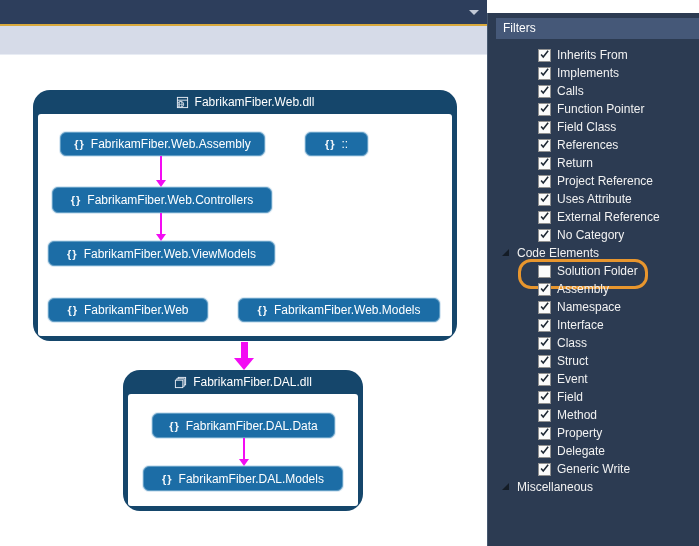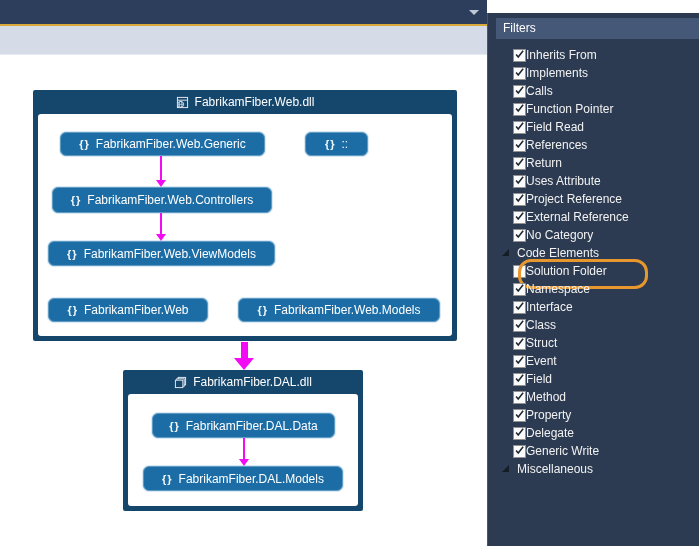--- a/index.html
+++ b/index.html
@@ -10,21 +10,21 @@
   .doc-area { position:absolute; left:0; top:0; width:487px; height:546px; }
   .titlebar { position:relative; height:24px; background:var(--top-bar,#2d3e5c); }
   .chevron { position:absolute; right:8px; top:10px; width:0; height:0;
              border-left:5px solid transparent; border-right:5px solid transparent;
              border-top:5px solid #c2c9d6; cursor:pointer; }
   .goldline { height:2px; background:var(--accent-gold,#d9a93c); }
   .toolbar { height:29px; background:#d6dbe8; border-bottom:1px solid #e8ecf4; }
   .canvas { position:absolute; left:0; top:56px; width:487px; height:490px; background:#fff; }
 
   
-  .group-box { position:absolute; background:var(--container-navy,#15466b); border-radius:2px; }
+  .group-box { position:absolute; background:var(--container-navy,#15466b); border-radius:17px; }
   .gb-header { height:24px; display:flex; align-items:center; justify-content:center; gap:6px;
                color:#fff; font-size:12px; white-space:nowrap; }
   .gb-body { position:absolute; left:5px; right:5px; top:24px; bottom:5px; background:#fff; border-radius:3px; }
   .gbox-web { left:33px; top:34px; width:424px; height:251px; }
   .gbox-dal { left:123px; top:314px; width:240px; height:141px; }
 
   .node { position:absolute; background:var(--node-blue,#1c6da6); border:1px solid #5f9cc4;
           border-radius:6px; color:#fff; font-size:12px; display:flex; align-items:center;
           justify-content:center; gap:6px; white-space:nowrap; cursor:pointer;
           box-shadow:0 0 0 1px rgba(170,205,228,.45); }
@@ -52,21 +52,21 @@
   
   .panel { position:absolute; left:487px; top:13px; width:212px; height:536px;
            background:var(--panel-bg,#2c3b52); border-left:1px solid #46586f; }
   .panel-header { margin:5px 0 0 8px; height:21px; background:var(--panel-header-bg,#455878);
                   color:#fff; font-size:12px; line-height:21px; padding-left:7px; }
   .tree { padding-top:7px; }
   .trow { height:18px; display:flex; align-items:center; font-size:12px; color:#f2f2f2; cursor:default; }
   .trow.group { padding-left:14px; gap:8px; }
   .expander { width:0; height:0; border-left:7px solid transparent;
               border-bottom:7px solid #141c26; transform:translateY(-1px); cursor:pointer; }
-  .trow.item { padding-left:25px; position:relative; }
+  .trow.item { padding-left:50px; gap:6px; position:relative; }
   .cb { width:13px; height:13px; background:#fbfbfb; border:1px solid #919191; display:flex;
         align-items:center; justify-content:center; cursor:pointer; flex:0 0 13px; }
   .cb svg { display:block; margin-top:-2px; }
   .trow.item.highlighted::before { content:''; position:absolute; left:30px; top:-3px;
         width:124px; height:24px; border:3px solid var(--highlight-orange,#e8962e);
         border-radius:13px; pointer-events:none; }
 </style>
 </head>
 <body>
 
@@ -102,21 +102,21 @@
             <rect x="3" y="3" width="8" height="8" fill="#15466b" stroke="#e9eef5"></rect>
             <rect x="1.5" y="4.5" width="8" height="8" fill="#15466b" stroke="#e9eef5"></rect>
           </svg>
           <span>FabrikamFiber.DAL.dll</span>
         </div>
         <div class="gb-body"></div>
       </div>
 
       <div class="node n-helpers">
         <span class="ns-icon">{}</span>
-        <span>FabrikamFiber.Web.Generic</span>
+        <span>FabrikamFiber.Web.Assembly</span>
       </div>
       <div class="node n-global">
         <span class="ns-icon">{}</span>
         <span>::</span>
       </div>
       <div class="node n-controllers">
         <span class="ns-icon">{}</span>
         <span>FabrikamFiber.Web.Controllers</span>
       </div>
       <div class="node n-viewmodels">
@@ -196,21 +196,21 @@
             </svg>
           </span>
           <span>Function Pointer</span>
         </div>
         <div class="trow item">
           <span class="cb">
             <svg width="13" height="13" viewBox="0 0 13 13">
               <path d="M2.5 6.5 L5 9.5 L10.8 2" stroke="#1d2733" stroke-width="1.8" fill="none"></path>
             </svg>
           </span>
-          <span>Field Read</span>
+          <span>Field Class</span>
         </div>
         <div class="trow item">
           <span class="cb">
             <svg width="13" height="13" viewBox="0 0 13 13">
               <path d="M2.5 6.5 L5 9.5 L10.8 2" stroke="#1d2733" stroke-width="1.8" fill="none"></path>
             </svg>
           </span>
           <span>References</span>
         </div>
         <div class="trow item">
@@ -220,29 +220,29 @@
             </svg>
           </span>
           <span>Return</span>
         </div>
         <div class="trow item">
           <span class="cb">
             <svg width="13" height="13" viewBox="0 0 13 13">
               <path d="M2.5 6.5 L5 9.5 L10.8 2" stroke="#1d2733" stroke-width="1.8" fill="none"></path>
             </svg>
           </span>
+          <span>Project Reference</span>
+        </div>
+        <div class="trow item">
+          <span class="cb">
+            <svg width="13" height="13" viewBox="0 0 13 13">
+              <path d="M2.5 6.5 L5 9.5 L10.8 2" stroke="#1d2733" stroke-width="1.8" fill="none"></path>
+            </svg>
+          </span>
           <span>Uses Attribute</span>
-        </div>
-        <div class="trow item">
-          <span class="cb">
-            <svg width="13" height="13" viewBox="0 0 13 13">
-              <path d="M2.5 6.5 L5 9.5 L10.8 2" stroke="#1d2733" stroke-width="1.8" fill="none"></path>
-            </svg>
-          </span>
-          <span>Project Reference</span>
         </div>
         <div class="trow item">
           <span class="cb">
             <svg width="13" height="13" viewBox="0 0 13 13">
               <path d="M2.5 6.5 L5 9.5 L10.8 2" stroke="#1d2733" stroke-width="1.8" fill="none"></path>
             </svg>
           </span>
           <span>External Reference</span>
         </div>
         <div class="trow item">
@@ -260,20 +260,28 @@
         <div class="trow item highlighted">
           <span class="cb"></span>
           <span>Solution Folder</span>
         </div>
         <div class="trow item">
           <span class="cb">
             <svg width="13" height="13" viewBox="0 0 13 13">
               <path d="M2.5 6.5 L5 9.5 L10.8 2" stroke="#1d2733" stroke-width="1.8" fill="none"></path>
             </svg>
           </span>
+          <span>Assembly</span>
+        </div>
+        <div class="trow item">
+          <span class="cb">
+            <svg width="13" height="13" viewBox="0 0 13 13">
+              <path d="M2.5 6.5 L5 9.5 L10.8 2" stroke="#1d2733" stroke-width="1.8" fill="none"></path>
+            </svg>
+          </span>
           <span>Namespace</span>
         </div>
         <div class="trow item">
           <span class="cb">
             <svg width="13" height="13" viewBox="0 0 13 13">
               <path d="M2.5 6.5 L5 9.5 L10.8 2" stroke="#1d2733" stroke-width="1.8" fill="none"></path>
             </svg>
           </span>
           <span>Interface</span>
         </div>

